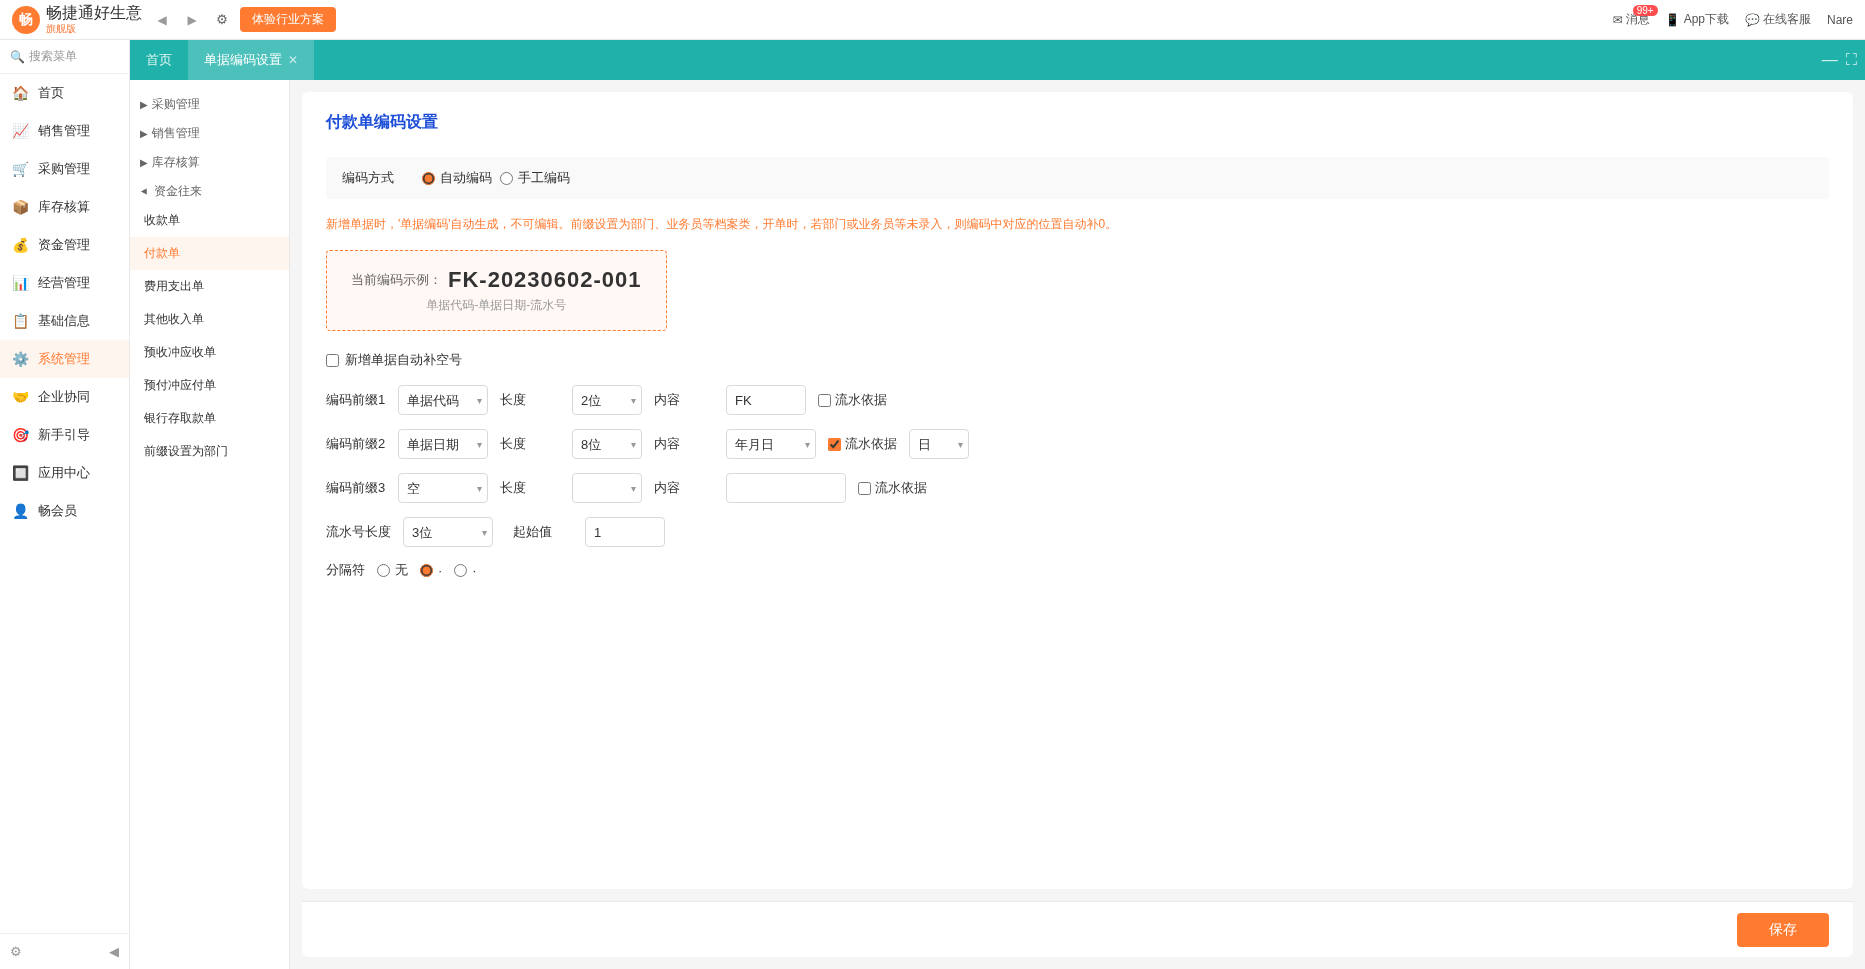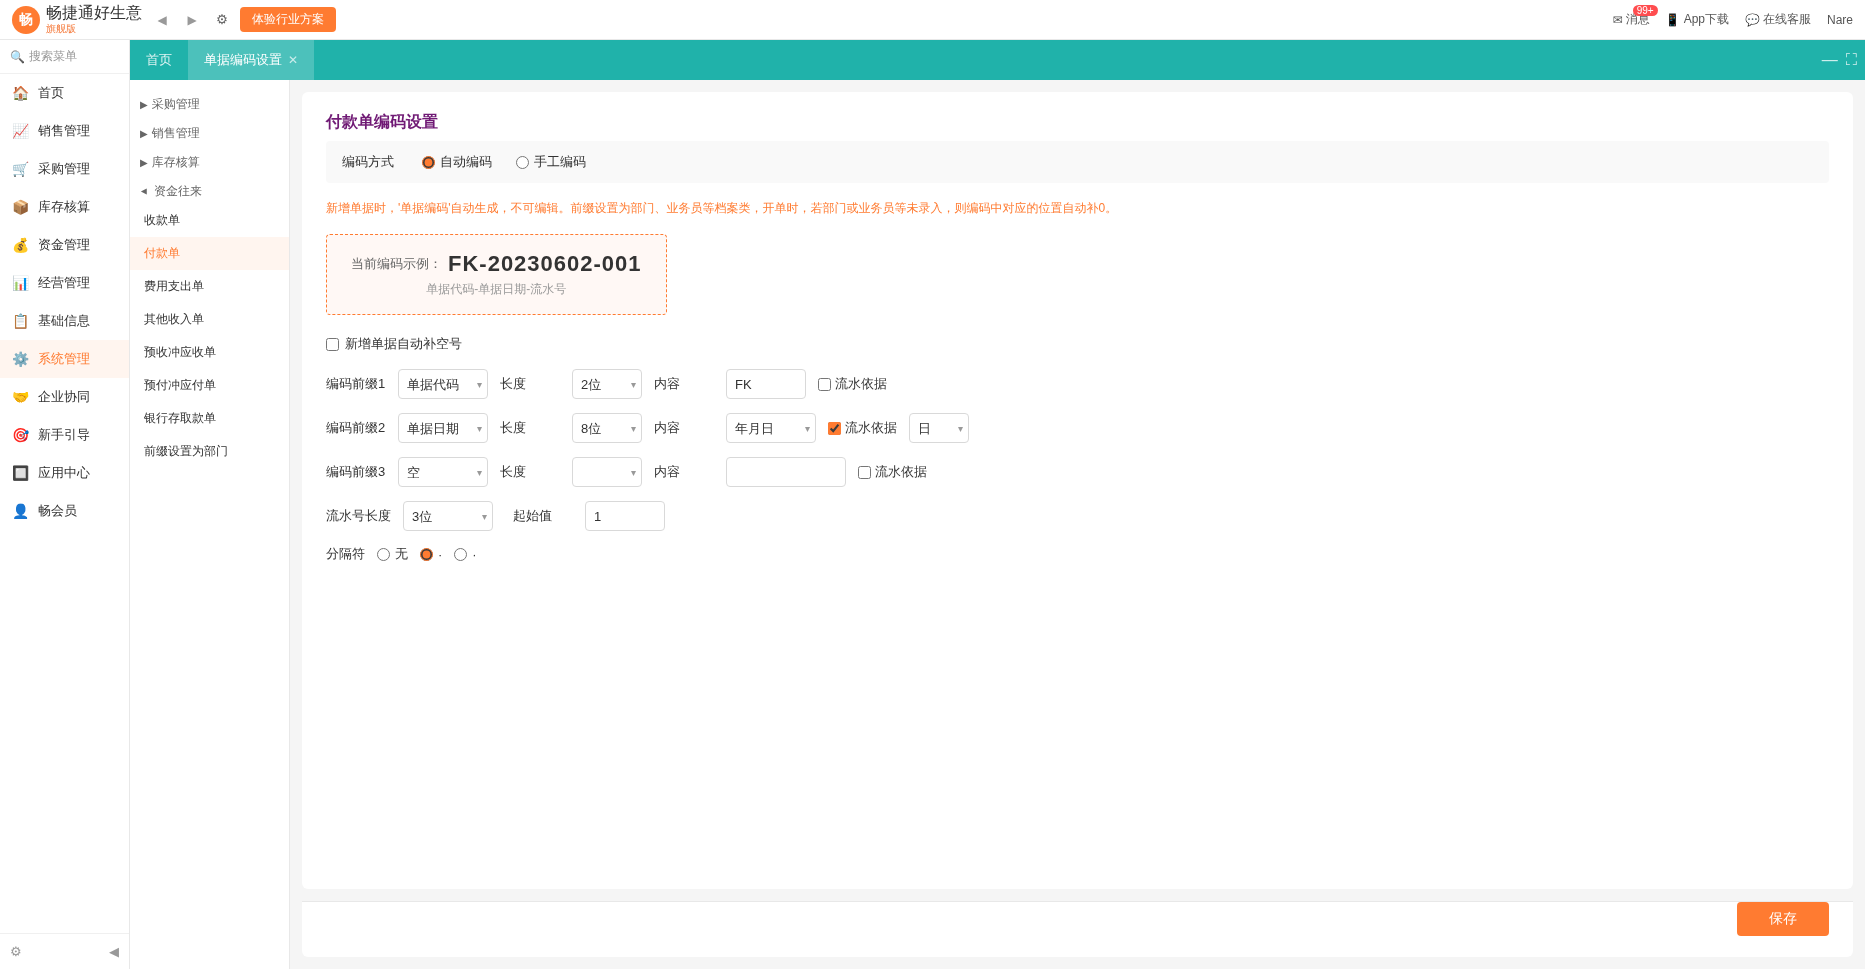--- a/index.html
+++ b/index.html
@@ -79,25 +79,25 @@
     
     .sub-sidebar { width: 160px; background: #fff; border-right: 1px solid #e8e8e8; overflow-y: auto; flex-shrink: 0; padding: 8px 0; }
     .sub-sidebar-item { padding: 8px 14px; font-size: 12px; color: #333; cursor: pointer; }
     .sub-sidebar-item.active { color: #ff7b31; background: #fff5ef; font-weight: 500; }
     .sub-sidebar-group { padding: 8px 10px 4px; font-size: 12px; color: #666; display: flex; align-items: center; gap: 4px; cursor: pointer; }
     .sub-sidebar-group .arrow { font-size: 10px; }
     .sub-sidebar-group.expanded .arrow { transform: rotate(90deg); }
 
     
     .main-panel { flex: 1; overflow-y: auto; padding: 20px 24px; background: #fff; margin: 12px; border-radius: 6px; }
-    .page-title { font-size: 16px; font-weight: 600; color: #701a75; margin-bottom: 8px; }
+    .page-title { font-size: 16px; font-weight: 600; color: #1d4ed8; margin-bottom: 24px; }
 
     
     .section-card { background: #f9f9f9; border-radius: 4px; padding: 12px 16px; margin-bottom: 16px; display: flex; align-items: center; gap: 20px; }
-    .radio-group { display: flex; align-items: center; gap: 24px; }
+    .radio-group { display: flex; align-items: center; gap: 8px; }
     .radio-item { display: flex; align-items: center; gap: 5px; cursor: pointer; font-size: 13px; color: #333; }
     .radio-item input[type="radio"] { accent-color: #ff7b31; }
 
     
     .info-text { font-size: 12px; color: #666; margin-bottom: 16px; line-height: 1.6; }
     .info-text span { color: #ff7b31; }
 
     
     .preview-box { border: 1.5px dashed #ff7b31; background: #fff8f5; border-radius: 4px; padding: 16px 24px; margin-bottom: 20px; display: inline-flex; flex-direction: column; align-items: center; min-width: 280px; }
     .preview-code { font-size: 22px; font-weight: 700; color: #333; letter-spacing: 1px; }
@@ -117,21 +117,21 @@
     .check-item { display: flex; align-items: center; gap: 4px; font-size: 13px; color: #333; }
     .check-item input { accent-color: #ff7b31; }
 
     
     .sep-row { display: flex; align-items: center; gap: 12px; margin-top: 8px; }
     .sep-label { font-size: 13px; color: #333; }
     .sep-radio { display: flex; align-items: center; gap: 5px; font-size: 13px; color: #333; cursor: pointer; }
     .sep-radio input { accent-color: #ff7b31; }
 
     
-    .page-footer { height: 56px; background: #fff; border-top: 1px solid #e8e8e8; display: flex; align-items: flex-start; justify-content: flex-end; padding: 0 24px; margin: 0 12px 12px; border-radius: 0 0 6px 6px; flex-shrink: 0; }
+    .page-footer { height: 56px; background: #fff; border-top: 1px solid #e8e8e8; display: flex; align-items: center; justify-content: flex-end; padding: 0 24px; margin: 0 12px 12px; border-radius: 0 0 6px 6px; flex-shrink: 0; }
     .save-btn { background: #ff7b31; color: white; border: none; padding: 8px 32px; border-radius: 4px; font-size: 14px; cursor: pointer; }
   </style>
 </head>
 <body>
 
 <div class="top-bar">
   <div class="top-bar-left">
     <div class="top-bar-logo">
       <div class="logo-icon">
         <span>畅</span>

